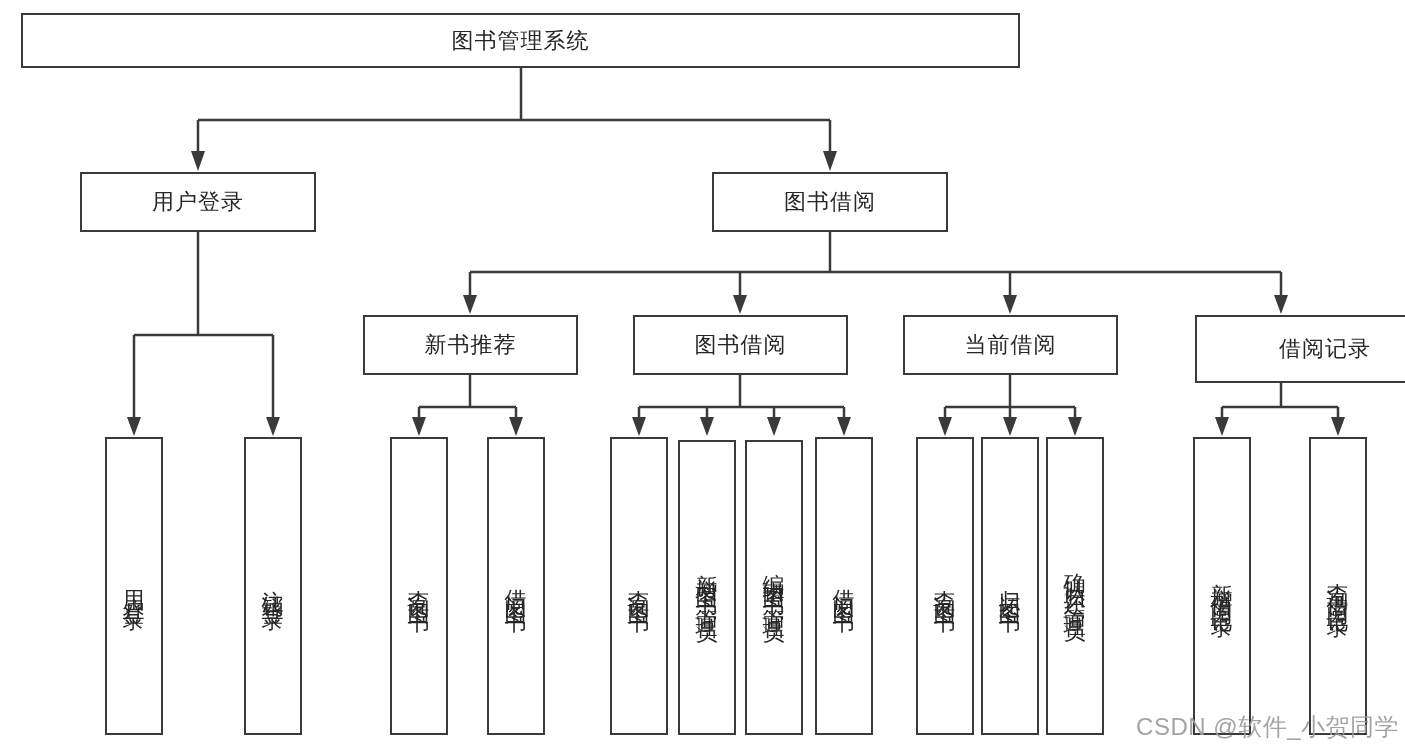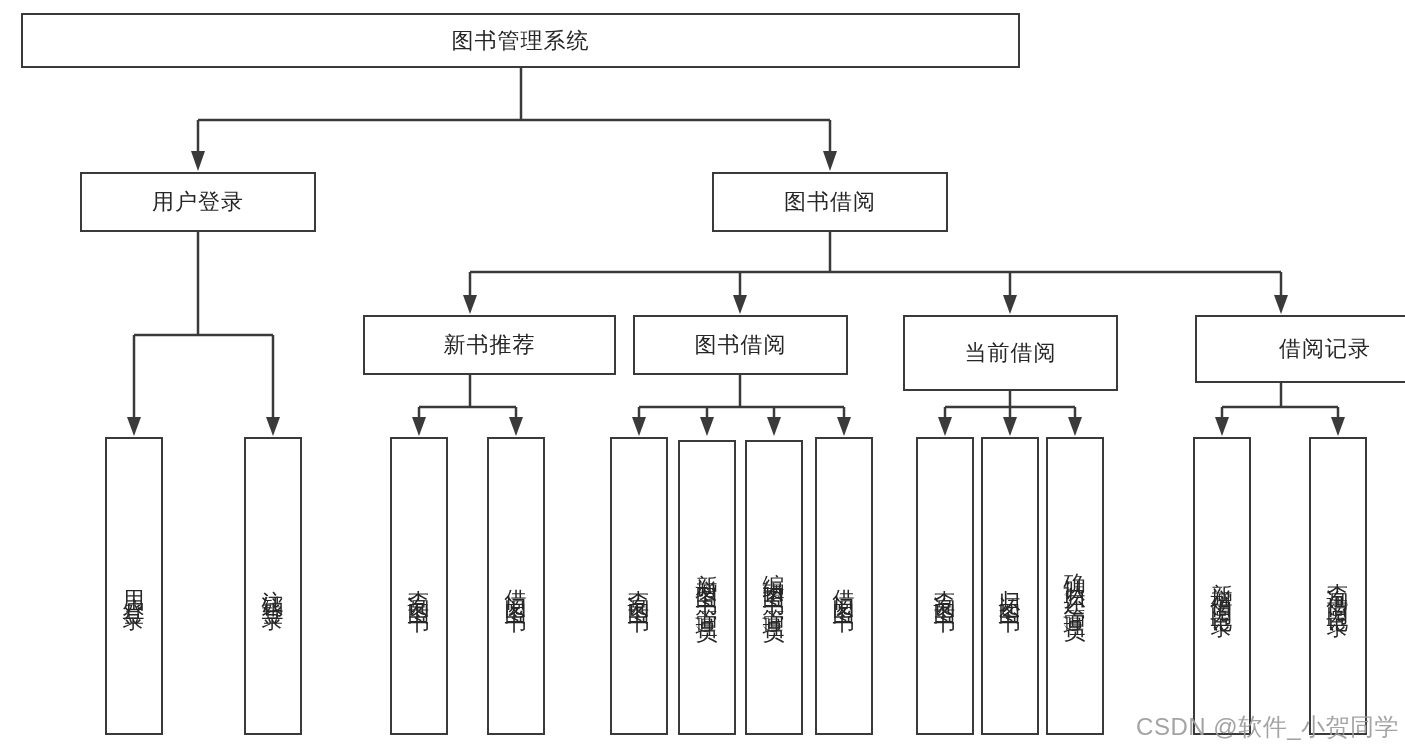--- a/index.html
+++ b/index.html
@@ -149,27 +149,27 @@
     <span>图书管理系统</span>
   </div>
 
   <div class="hnode" style="left:80px; top:172px; width:236px; height:60px;">
     <span>用户登录</span>
   </div>
   <div class="hnode" style="left:712px; top:172px; width:236px; height:60px;">
     <span>图书借阅</span>
   </div>
 
-  <div class="hnode" style="left:363px; top:315px; width:253px; height:60px;">
+  <div class="hnode" style="left:363px; top:315px; width:215px; height:60px;">
     <span>新书推荐</span>
   </div>
   <div class="hnode" style="left:633px; top:315px; width:215px; height:60px;justify-content:center;">
     <span>图书借阅</span>
   </div>
-  <div class="hnode" style="left:903px; top:315px; width:215px; height:76px;">
+  <div class="hnode" style="left:903px; top:315px; width:215px; height:60px;">
     <span>当前借阅</span>
   </div>
   <div class="hnode" style="left:1195px; top:315px; width:212px; height:68px;padding-left:48px;">
     <span>借阅记录</span>
   </div>
 
   <div class="vnode" style="left:105px; top:437px; width:58px; height:298px;">
     <span>用户登录</span>
   </div>
   <div class="vnode" style="left:244px; top:437px; width:58px; height:298px;">

